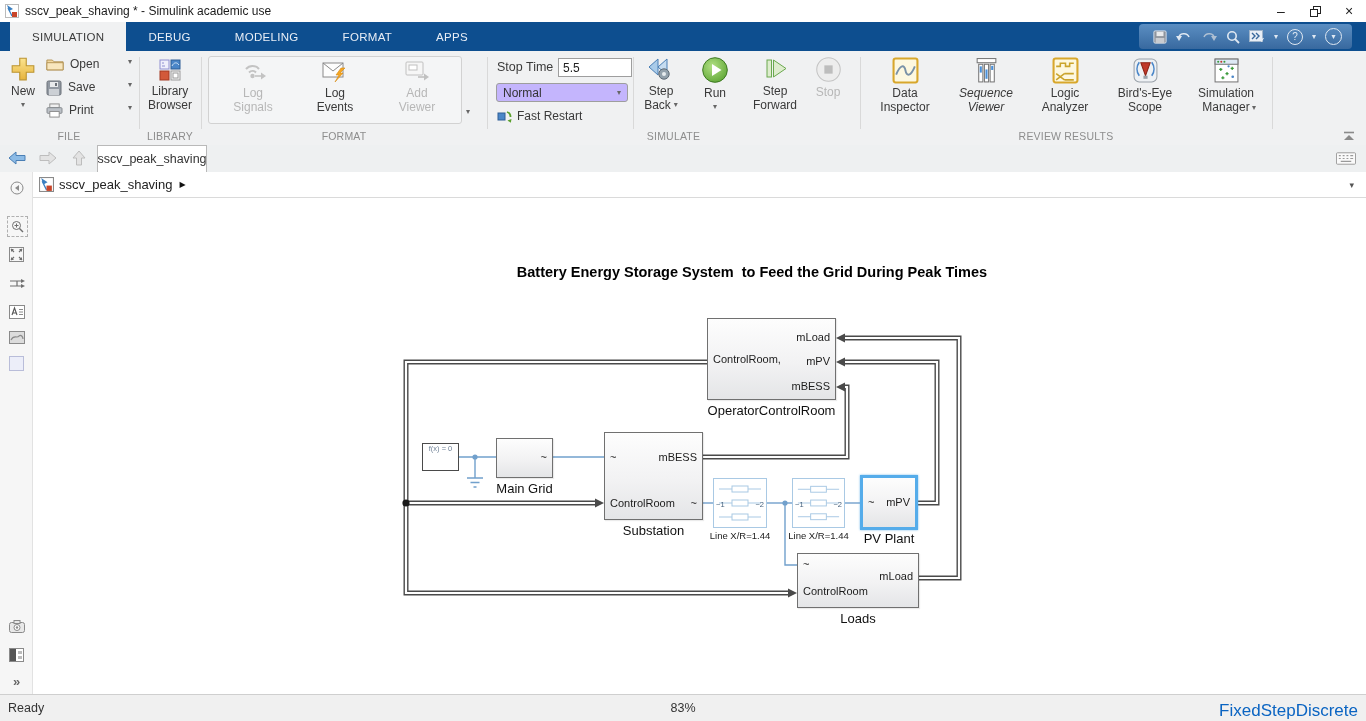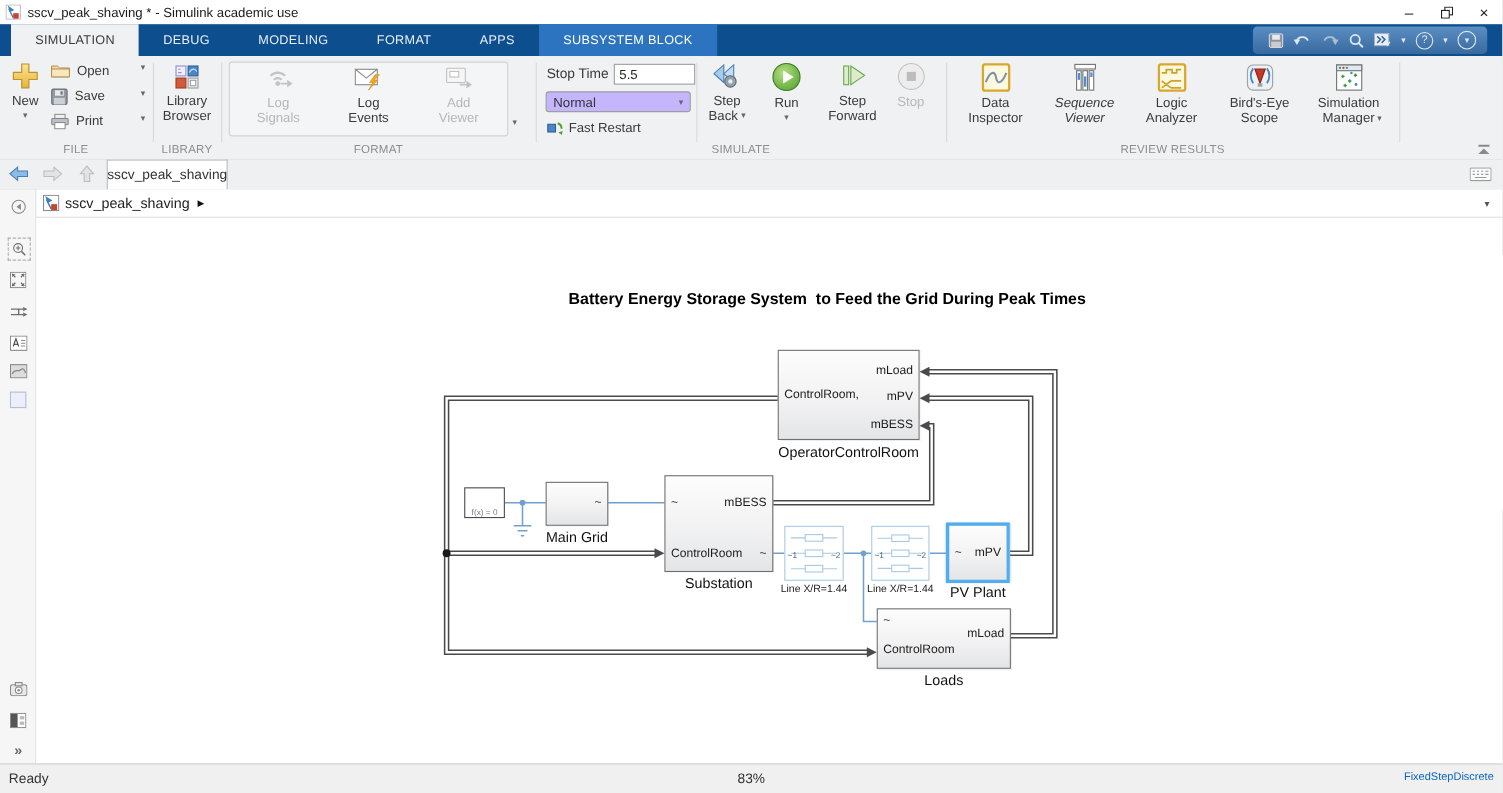--- a/index.html
+++ b/index.html
@@ -55,30 +55,30 @@
   
   .canvas{position:absolute;left:33px;top:198px;width:1333px;height:496px;background:#fff;}
   .wires{position:absolute;left:0;top:0;z-index:1;}
   .dtitle{position:absolute;left:419px;top:66px;width:600px;text-align:center;font-size:14.5px;font-weight:bold;color:#000;white-space:pre;z-index:2;}
   .blk{position:absolute;background:linear-gradient(180deg,#fdfdfd 0%,#f2f2f3 55%,#e4e5e7 100%);
        border:1px solid #707070;box-sizing:border-box;z-index:2;box-shadow:1px 1px 1px rgba(0,0,0,.08);}
   .blk .blabel{position:absolute;top:100%;left:50%;transform:translateX(-50%);margin-top:4px;font-size:13px;color:#111;white-space:nowrap;}
   .pl{position:absolute;font-size:11px;color:#1c1c1c;white-space:nowrap;}
   .plL{left:5px;}.plR{right:5px;}
   .solverblk{position:absolute;background:#fff;border:1.5px solid #4a4a4a;box-sizing:border-box;z-index:2;
-             display:flex;align-items:flex-end;justify-content:center;font-size:7.5px;color:#6f8196;}
+             display:flex;align-items:flex-start;justify-content:center;font-size:7.5px;color:#6f8196;}
   .lineblk{position:absolute;background:#fff;border:1px solid #a9c9e4;box-sizing:border-box;z-index:2;}
   .lineblk .blabel{position:absolute;top:100%;left:50%;transform:translateX(-50%);margin-top:3px;font-size:9.5px;color:#222;white-space:nowrap;}
   .lp{position:absolute;font-size:7.5px;color:#44607c;top:21px;}
   .selected{border:3px solid #55acea;box-shadow:0 0 2px rgba(85,172,234,.8);}
   
   .statusbar{position:absolute;left:0;top:694px;width:1366px;height:27px;background:#f0f0f0;border-top:1px solid #cfcfcf;box-sizing:border-box;}
   .st-left{position:absolute;left:8px;top:6px;font-size:12.5px;color:#333;}
   .st-zoom{position:absolute;left:50%;transform:translateX(-50%);top:6px;font-size:12.5px;color:#333;}
-  .st-right{position:absolute;right:8px;top:6px;font-size:10px;color:#0a64c2;}
+  .st-right{position:absolute;right:8px;top:6px;font-size:17px;color:#0a64c2;}
   svg{display:block;}
 </style>
 </head>
 <body>
 
 <div id="app">
 
   <div class="titlebar">
     <span class="qicon" style="margin-left:5px;">
       <svg width="14" height="14" viewBox="0 0 14 14">
@@ -98,21 +98,20 @@
     </div>
     <div class="winctl" style="right:0;">×</div>
   </div>
 
   <div class="rtabs">
     <div class="rtab active">SIMULATION</div>
     <div class="rtab">DEBUG</div>
     <div class="rtab">MODELING</div>
     <div class="rtab">FORMAT</div>
     <div class="rtab">APPS</div>
-    <div class="rtab hl">SUBSYSTEM BLOCK</div>
     <div class="qat">
       <span class="qicon">
         <svg width="14" height="14" viewBox="0 0 16 16">
             <rect x="1" y="1" width="14" height="14" rx="1.5" fill="#8d939c" stroke="#dfe8f2"></rect>
             <rect x="4" y="2" width="8" height="5" fill="#e8eaec"></rect>
             <rect x="3" y="9" width="10" height="6" fill="#c9ccd1"></rect>
           </svg>
       </span>
       <span class="qicon">
         <svg width="16" height="13" viewBox="0 0 16 13">

